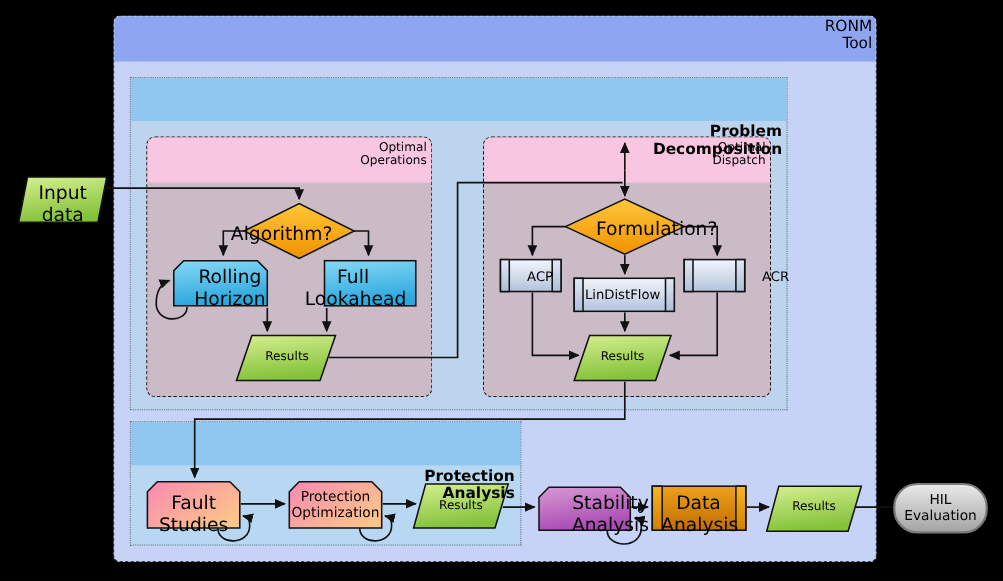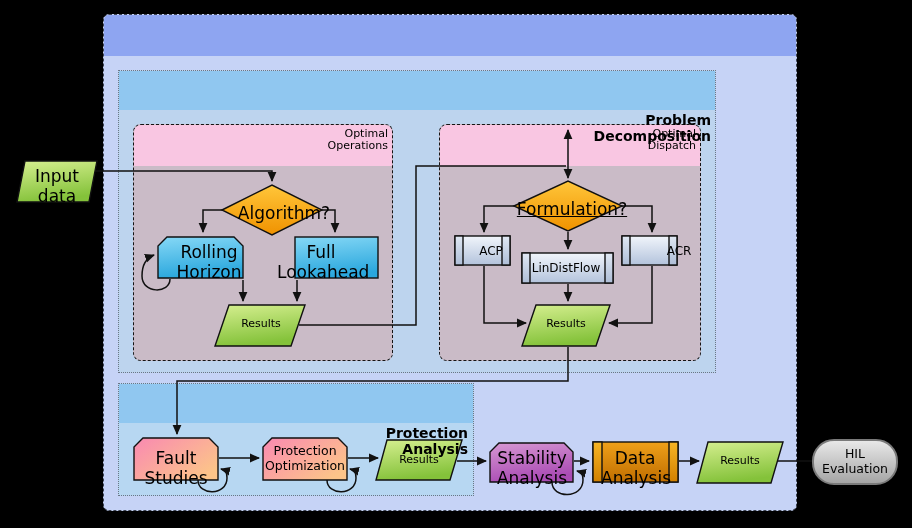--- a/index.html
+++ b/index.html
@@ -152,48 +152,50 @@
     <polygon class="sh" points="499,443 564,443 573,452 573,482 490,482 490,452" fill="url(#gPurple)"></polygon>
     <g>
       <rect class="sh" x="593" y="442" width="85" height="40" fill="url(#gDataMain)"></rect>
       <rect class="sh" x="593" y="442" width="9" height="40" fill="url(#gDataBar)"></rect>
       <rect class="sh" x="669" y="442" width="9" height="40" fill="url(#gDataBar)"></rect>
     </g>
     <polygon class="sh" points="708,442 783,442 771,483 697,483" fill="url(#gGreen)"></polygon>
     <rect x="813" y="440" width="84" height="44" rx="21" fill="url(#gGray)" stroke="#7a7a7a" stroke-width="2"></rect>
   </svg>
 
+  <div class="hdr" style="left:593px;top:17px;width:200px;">RONM
+Tool</div>
   <div class="hdr bold" style="left:411px;top:73px;width:300px;">Problem
 Decomposition</div>
   <div class="hdr f135" style="left:188px;top:128px;width:200px;">Optimal
 Operations</div>
   <div class="hdr f135" style="left:496px;top:128px;width:200px;">Optimal
 Dispatch</div>
   <div class="hdr bold" style="left:268px;top:386px;width:200px;">Protection
 Analysis</div>
 
   <div class="lbl" style="left:19px;top:166px;width:76px;">Input
 data</div>
-  <div class="lbl" style="left:232px;top:203px;width:104px;">Algorithm?</div>
+  <div class="lbl" style="left:204px;top:203px;width:104px;">Algorithm?</div>
   <div class="lbl" style="left:158px;top:242px;width:102px;">Rolling
 Horizon</div>
   <div class="lbl" style="left:277px;top:242px;width:88px;">Full
 Lookahead</div>
   <div class="lbl f135" style="left:220px;top:318px;width:82px;">Results</div>
-  <div class="lbl" style="left:514px;top:199px;width:116px;text-decoration:underline;">Formulation?</div>
+  <div class="lbl" style="left:539px;top:199px;width:116px;">Formulation?</div>
   <div class="lbl f12" style="left:455px;top:244px;width:72px;">ACP</div>
   <div class="lbl f12" style="left:523px;top:261px;width:86px;">LinDistFlow</div>
-  <div class="lbl f12" style="left:622px;top:244px;width:56px;padding-left:29px;">ACR</div>
+  <div class="lbl f12" style="left:648px;top:244px;width:56px;padding-left:29px;">ACR</div>
   <div class="lbl f135" style="left:525px;top:318px;width:82px;">Results</div>
   <div class="lbl" style="left:133px;top:448px;width:86px;">Fault
 Studies</div>
   <div class="lbl f125" style="left:262px;top:444px;width:86px;">Protection
 Optimization</div>
   <div class="lbl f135" style="left:378px;top:454px;width:82px;">Results</div>
-  <div class="lbl" style="left:489px;top:448px;width:86px;">Stability
+  <div class="lbl" style="left:512px;top:448px;width:86px;">Stability
 Analysis</div>
   <div class="lbl" style="left:601px;top:448px;width:68px;">Data
 Analysis</div>
   <div class="lbl f135" style="left:699px;top:455px;width:82px;">Results</div>
   <div class="lbl f125" style="left:812px;top:447px;width:86px;">HIL
 Evaluation</div>
 
 </div>
 
 </body></html>

